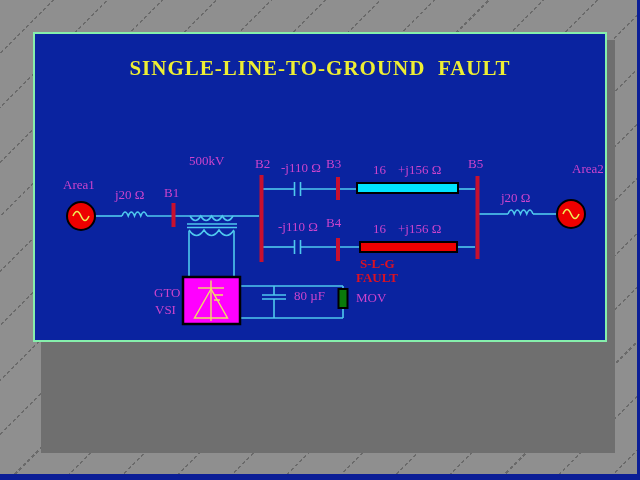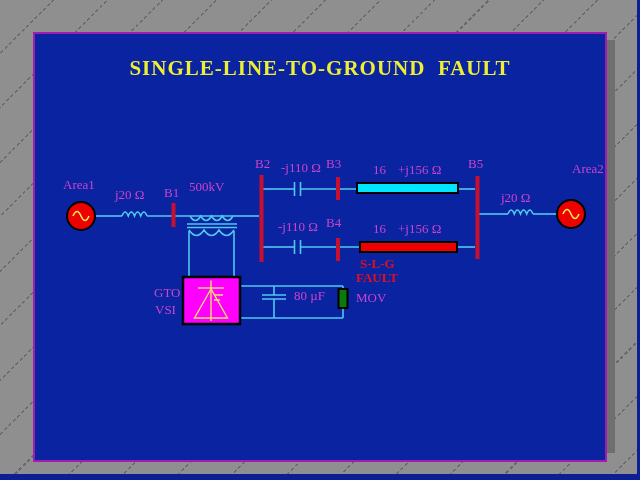--- a/index.html
+++ b/index.html
@@ -8,22 +8,22 @@
     background-color:#8F8F8F;
     background-image:
       repeating-linear-gradient(45deg, #8F8F8F 0 2.5px, rgba(143,143,143,0) 2.5px 6px),
       repeating-linear-gradient(135deg, rgba(0,0,0,0) 0 37px, #6A6A6A 37px 38.5px);
     font-family:"Liberation Serif", serif;
   }
   .edge-strip-right{position:absolute;top:0;right:0;width:3px;height:480px;background:#0B1E96;}
   .edge-strip-bottom{position:absolute;left:0;bottom:0;width:640px;height:6px;background:#0B1E96;}
   .slide-shadow{position:absolute;left:41px;top:40px;width:574px;height:413px;background:#6F6F6F;}
   .slide{
-    position:absolute;left:33px;top:32px;width:574px;height:430px;
-    box-sizing:border-box;border:2px solid #a21caf;background:#0A23A0;
+    position:absolute;left:33px;top:32px;width:574px;height:310px;
+    box-sizing:border-box;border:2px solid #86efac;background:#0A23A0;
   }
   .slide-title{
     position:absolute;left:0;top:22px;width:100%;text-align:center;
     font-size:21px;font-weight:bold;color:#EEEE33;letter-spacing:1px;white-space:pre;
   }
   .lbl{position:absolute;font-size:13px;color:#CC44CC;white-space:pre;line-height:14px;}
   .lbl-red{color:#DD1122;font-weight:bold;}
   svg.wires{position:absolute;left:0;top:0;width:570px;height:409px;}
 </style>
 </head>
@@ -98,21 +98,21 @@
     </g>
     <g>
       <circle cx="536" cy="180" r="14" fill="#EE0000" stroke="#000" stroke-width="2"></circle>
       <path d="M528,180 q4,-9 8,0 q4,9 8,0" stroke="#EEEE55" stroke-width="1.6" fill="none"></path>
     </g>
   </svg>
 
   <div class="lbl" style="left:28px;top:144px;">Area1</div>
   <div class="lbl" style="left:80px;top:154px;">j20 Ω</div>
   <div class="lbl" style="left:129px;top:152px;">B1</div>
-  <div class="lbl" style="left:154px;top:146px;">500kV</div>
+  <div class="lbl" style="left:154px;top:120px;">500kV</div>
   <div class="lbl" style="left:220px;top:123px;">B2</div>
   <div class="lbl" style="left:246px;top:127px;">-j110 Ω</div>
   <div class="lbl" style="left:291px;top:123px;text-align:right;">B3</div>
   <div class="lbl" style="left:338px;top:129px;">16</div>
   <div class="lbl" style="left:363px;top:129px;">+j156 Ω</div>
   <div class="lbl" style="left:433px;top:123px;">B5</div>
   <div class="lbl" style="left:521px;top:128px;margin-left:16px;">Area2</div>
   <div class="lbl" style="left:466px;top:157px;">j20 Ω</div>
   <div class="lbl" style="left:243px;top:186px;">-j110 Ω</div>
   <div class="lbl" style="left:291px;top:182px;">B4</div>

